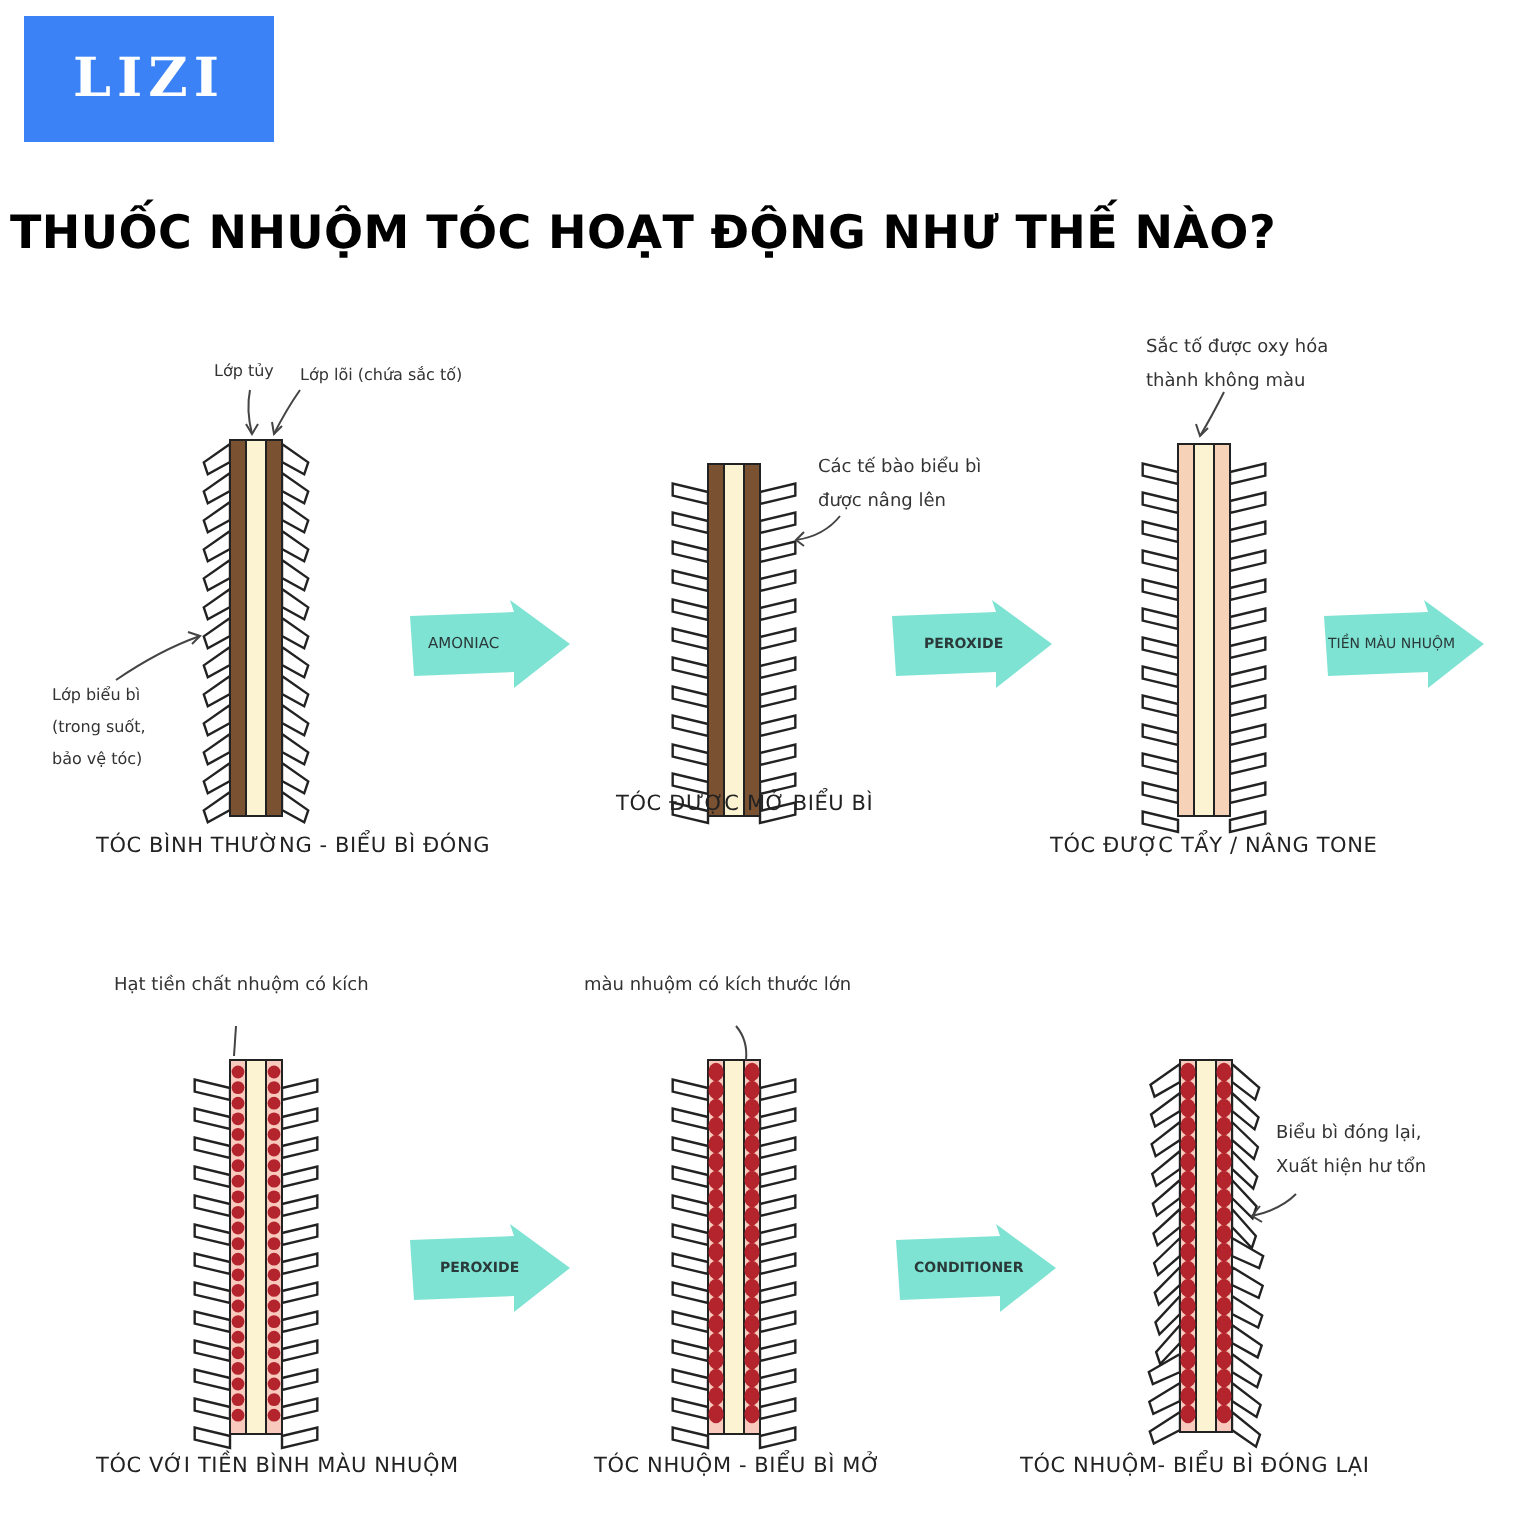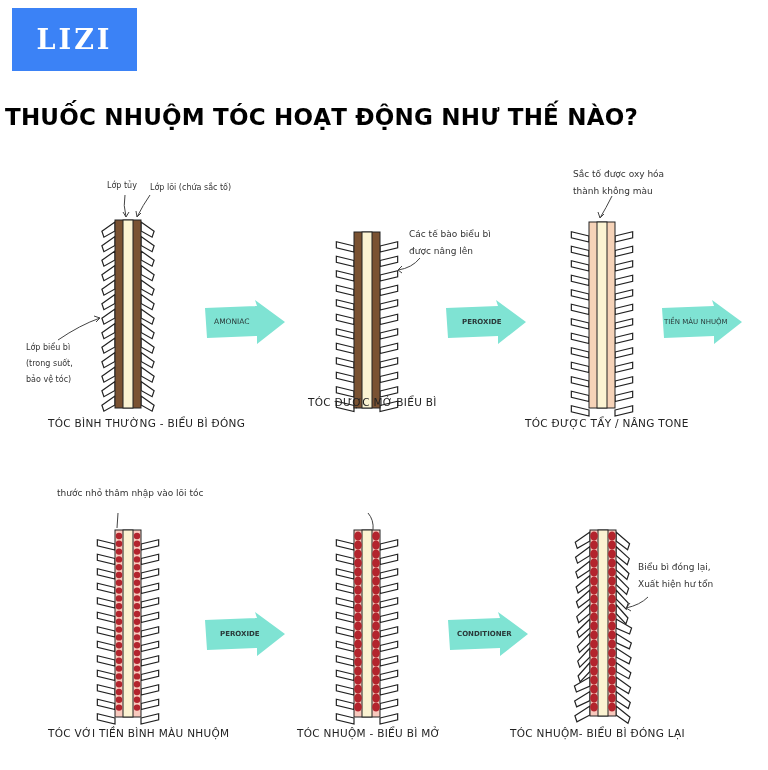--- a/index.html
+++ b/index.html
@@ -389,23 +389,24 @@
 <div class="note" style="left:573px;top:166px">
   <div>Sắc tố được oxy hóa</div>
   <div>thành không màu</div>
 </div>
 
 <div class="caption" style="left:48px;top:417px">TÓC BÌNH THƯỜNG - BIỂU BÌ ĐÓNG</div>
 <div class="caption" style="left:308px;top:396px">TÓC ĐƯỢC MỞ BIỂU BÌ</div>
 <div class="caption" style="left:525px;top:417px">TÓC ĐƯỢC TẨY / NÂNG TONE</div>
 
 <div class="note" style="left:57px;top:485px">
-  <div>thước nhỏ thâm nhập vào lõi tóc</div>
+  <div>Hạt tiền chất nhuộm có kích</div>
 </div>
 <div class="note" style="left:292px;top:485px">
+  <div>màu nhuộm có kích thước lớn</div>
 </div>
 <div class="note" style="left:638px;top:559px">
   <div>Biểu bì đóng lại,</div>
   <div>Xuất hiện hư tổn</div>
 </div>
 
 <div class="caption" style="left:48px;top:727px">TÓC VỚI TIỀN BÌNH MÀU NHUỘM</div>
 <div class="caption" style="left:297px;top:727px">TÓC NHUỘM - BIỂU BÌ MỞ</div>
 <div class="caption" style="left:510px;top:727px">TÓC NHUỘM- BIỂU BÌ ĐÓNG LẠI</div>
 

